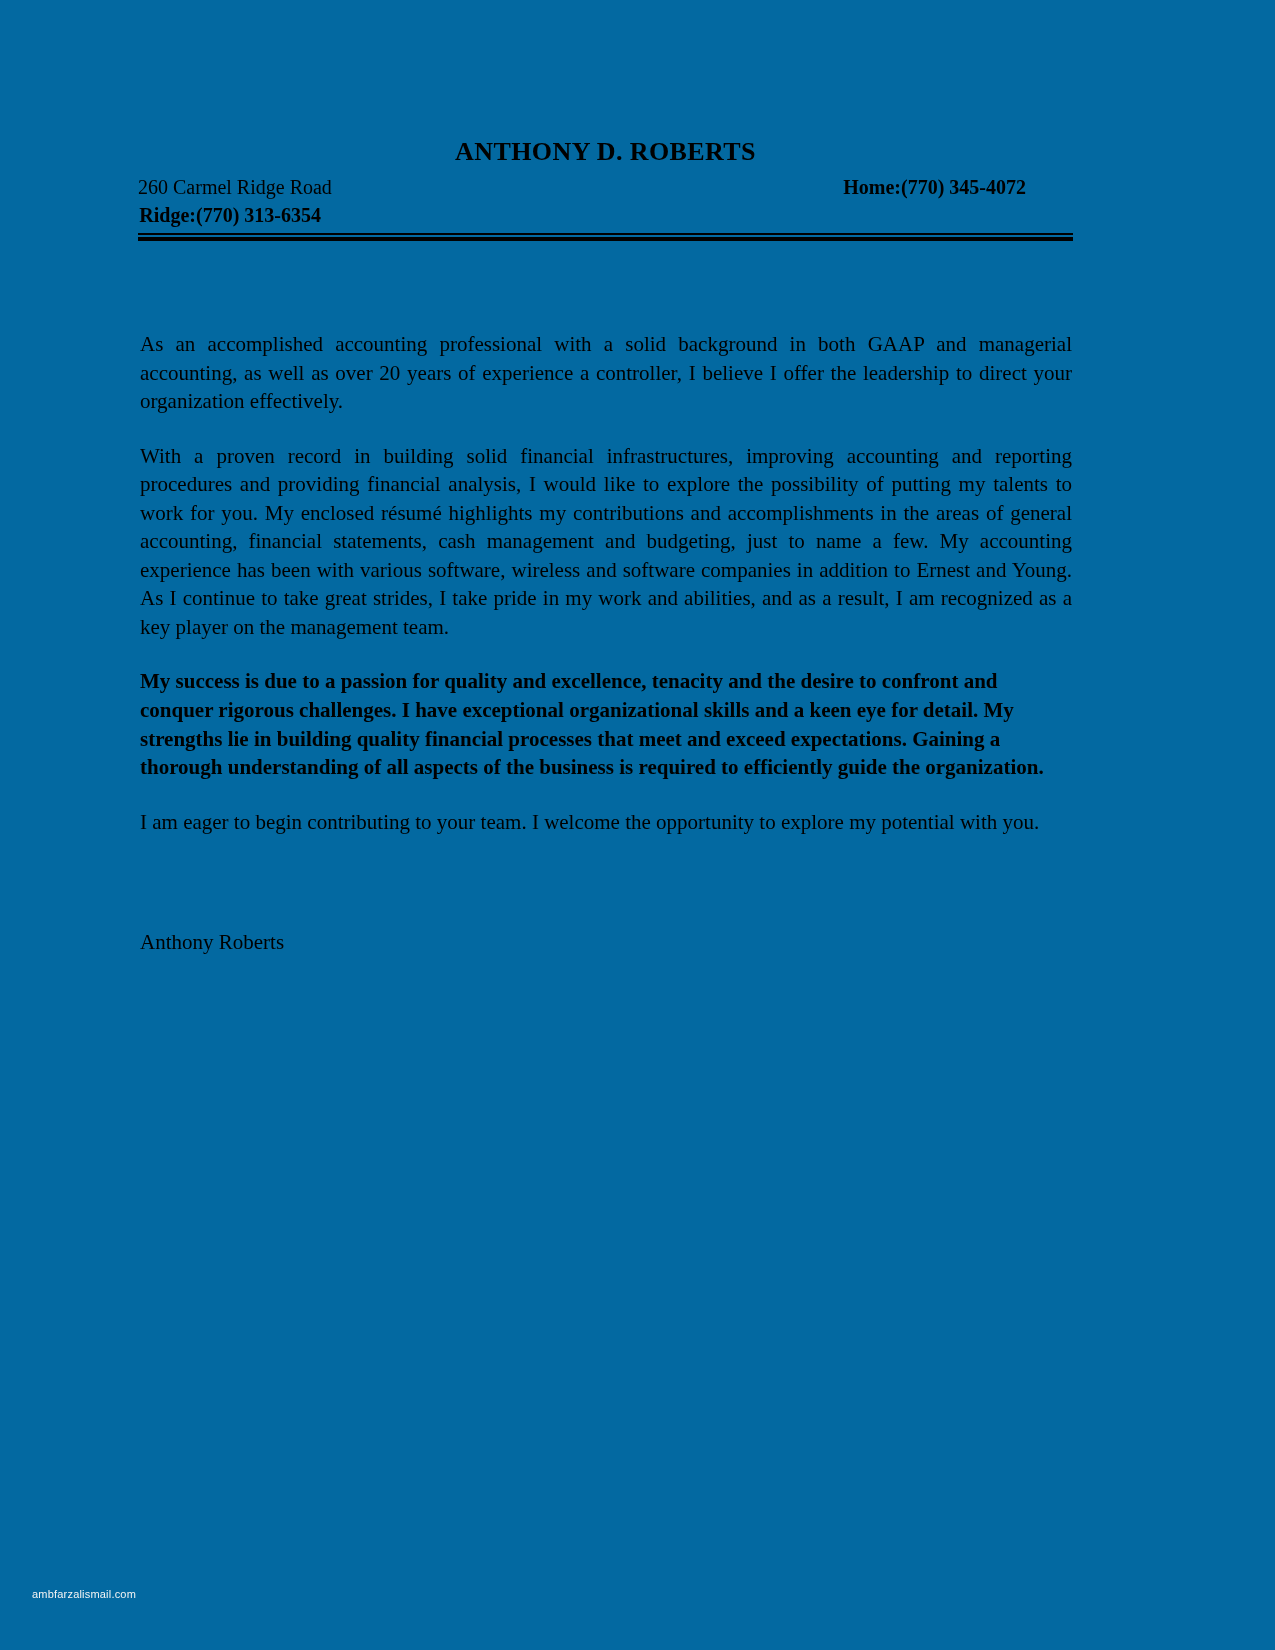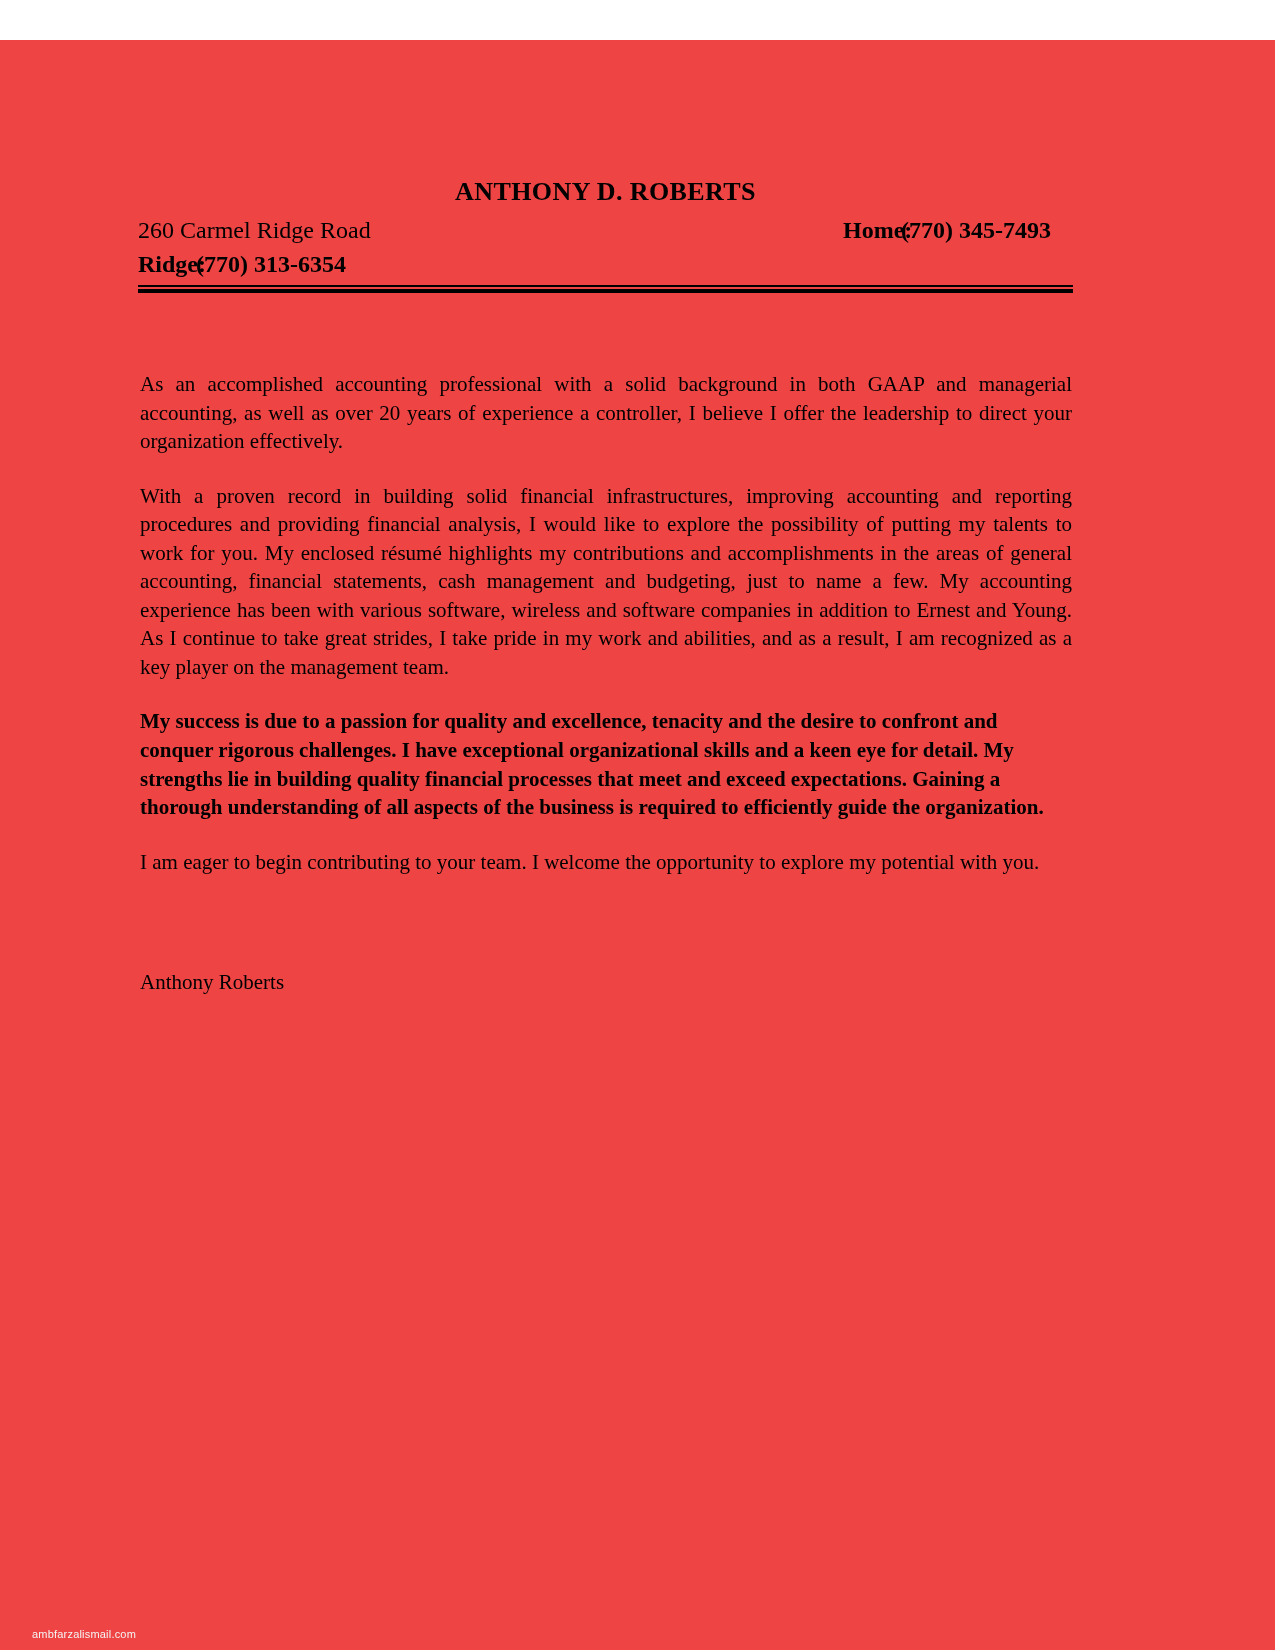--- a/index.html
+++ b/index.html
@@ -12,22 +12,21 @@
     height: 1650px;
     position: relative;
     font-family: "Liberation Serif", "DejaVu Serif", serif;
     color: #000000;
     overflow: hidden;
   }
 
   .page {
     position: absolute;
     inset: 0;
-    background: #ef4444;
-    margin-top: 40px;
+    background: #0369a1;
   }
 
   
   .letterhead {
     position: absolute;
     left: 138px;
     top: 138px;
     width: 935px;
   }
 
@@ -36,21 +35,21 @@
     font-weight: bold;
     font-size: 26px;
     letter-spacing: 0.4px;
     line-height: 1.1;
     margin: 0 0 6px 0;
   }
 
   .lh-row {
     display: flex;
     align-items: baseline;
-    font-size: 24px;
+    font-size: 20px;
     line-height: 1.42;
     white-space: nowrap;
   }
   .lh-left   { width: 330px; text-align: left; }
   .lh-center { flex: 1; text-align: center; }
   .lh-right  { width: 230px; text-align: right; display: flex; font-weight: bold; }
   .lh-right .lbl { display: inline-block; width: 58px; }
   .lh-right .val { display: inline-block; }
 
   .lh-rule-thin {
@@ -122,21 +121,21 @@
 
   <div class="letterhead">
 
     <div class="lh-name">ANTHONY D. ROBERTS</div>
 
     <div class="lh-row">
       <span class="lh-left">260 Carmel Ridge Road</span>
       <span class="lh-center"></span>
       <span class="lh-right">
         <span class="lbl">Home:</span>
-        <span class="val">(770) 345-7493</span>
+        <span class="val">(770) 345-4072</span>
       </span>
     </div>
 
     <div class="lh-row">
       <span class="lh-right">
         <span class="lbl">Ridge:</span>
         <span class="val">(770) 313-6354</span>
       </span>
     </div>
 

